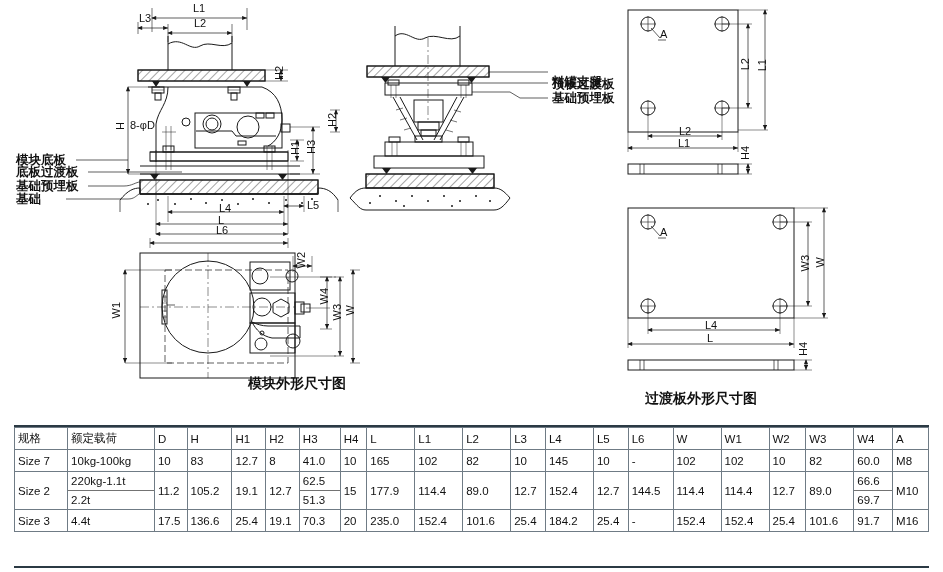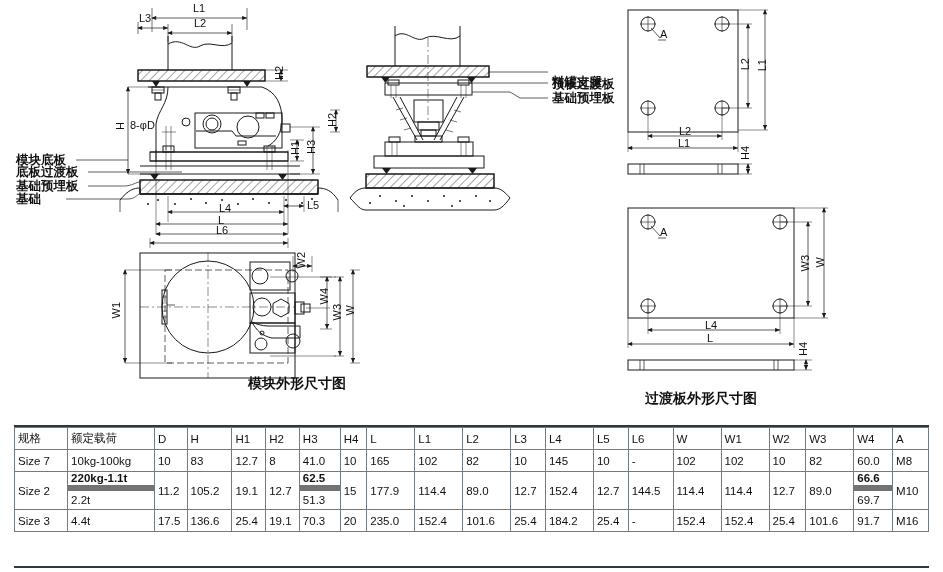--- a/index.html
+++ b/index.html
@@ -85,22 +85,21 @@
     height: 100%;
   }
   .split-cell > div {
     flex: 1 1 50%;
     display: flex;
     align-items: center;
     padding-left: 3px;
     box-sizing: border-box;
   }
   .split-cell > div:first-child {
-    border-bottom: 6px solid #737373;
-    font-weight: bold;
+    border-bottom: 1px solid #737373;
   }
   .top-rule {
     position: absolute;
     left: 14px;
     top: 425px;
     width: 915px;
     height: 2px;
     background: #2b3a44;
   }
   .bottom-rule {

